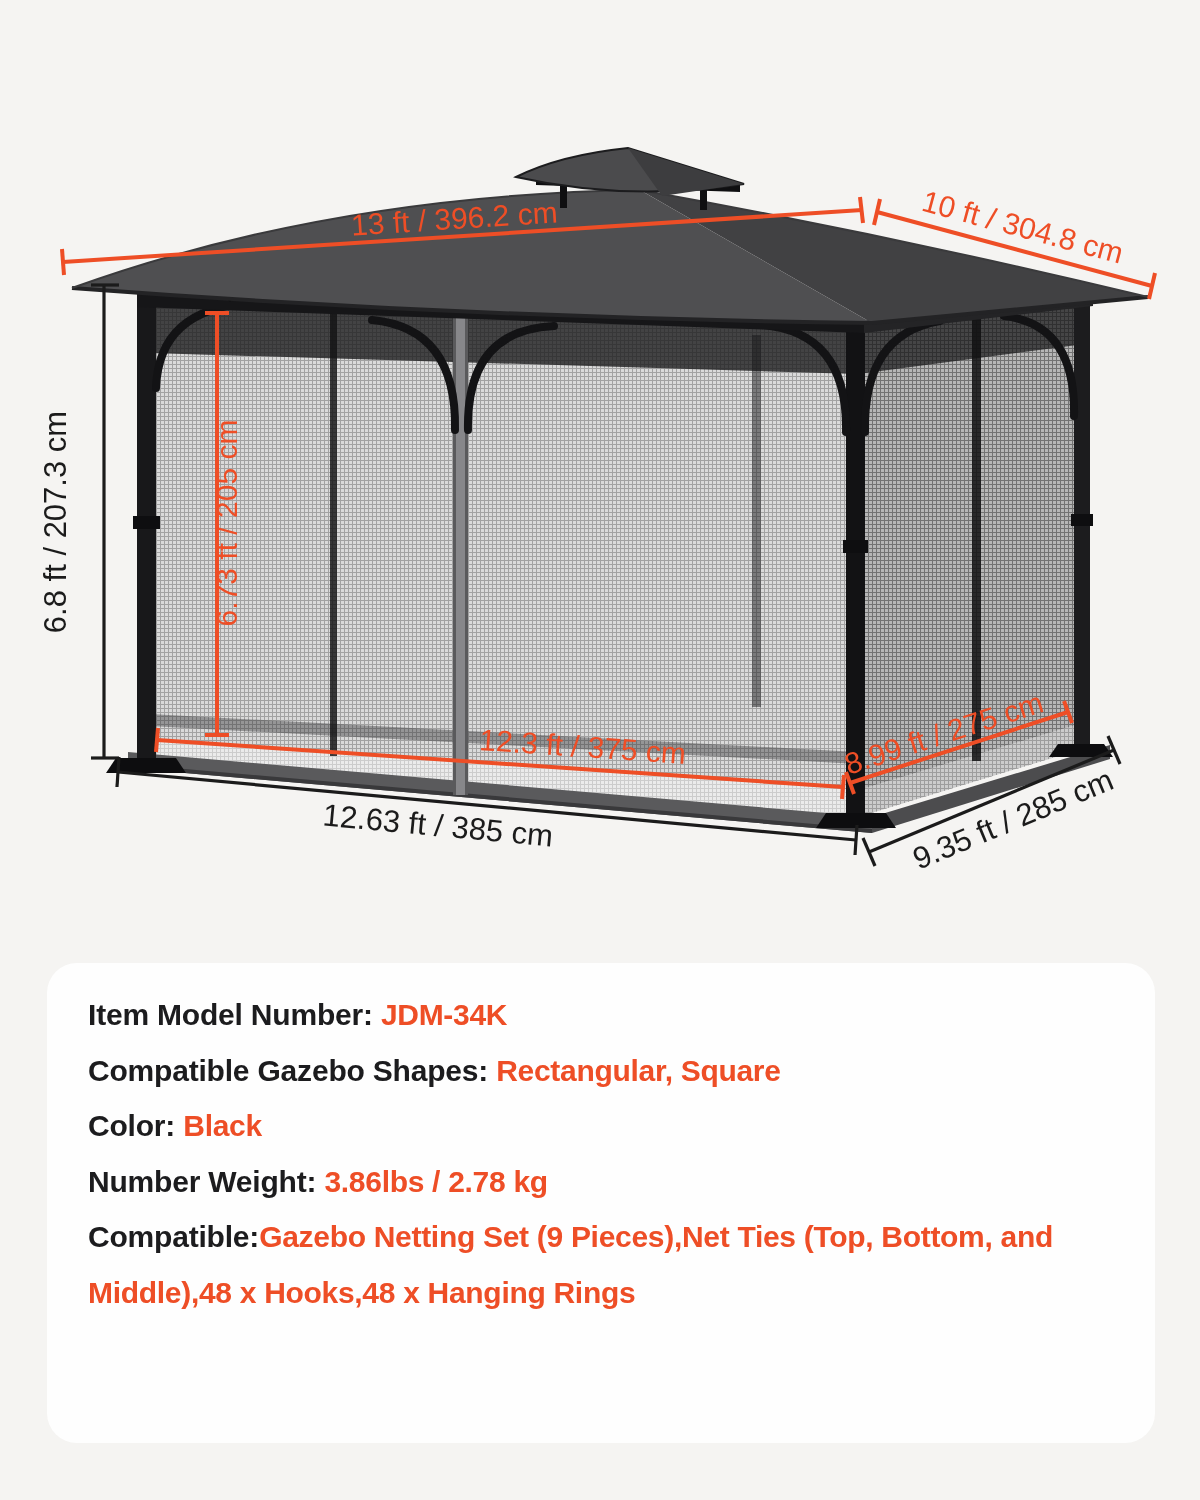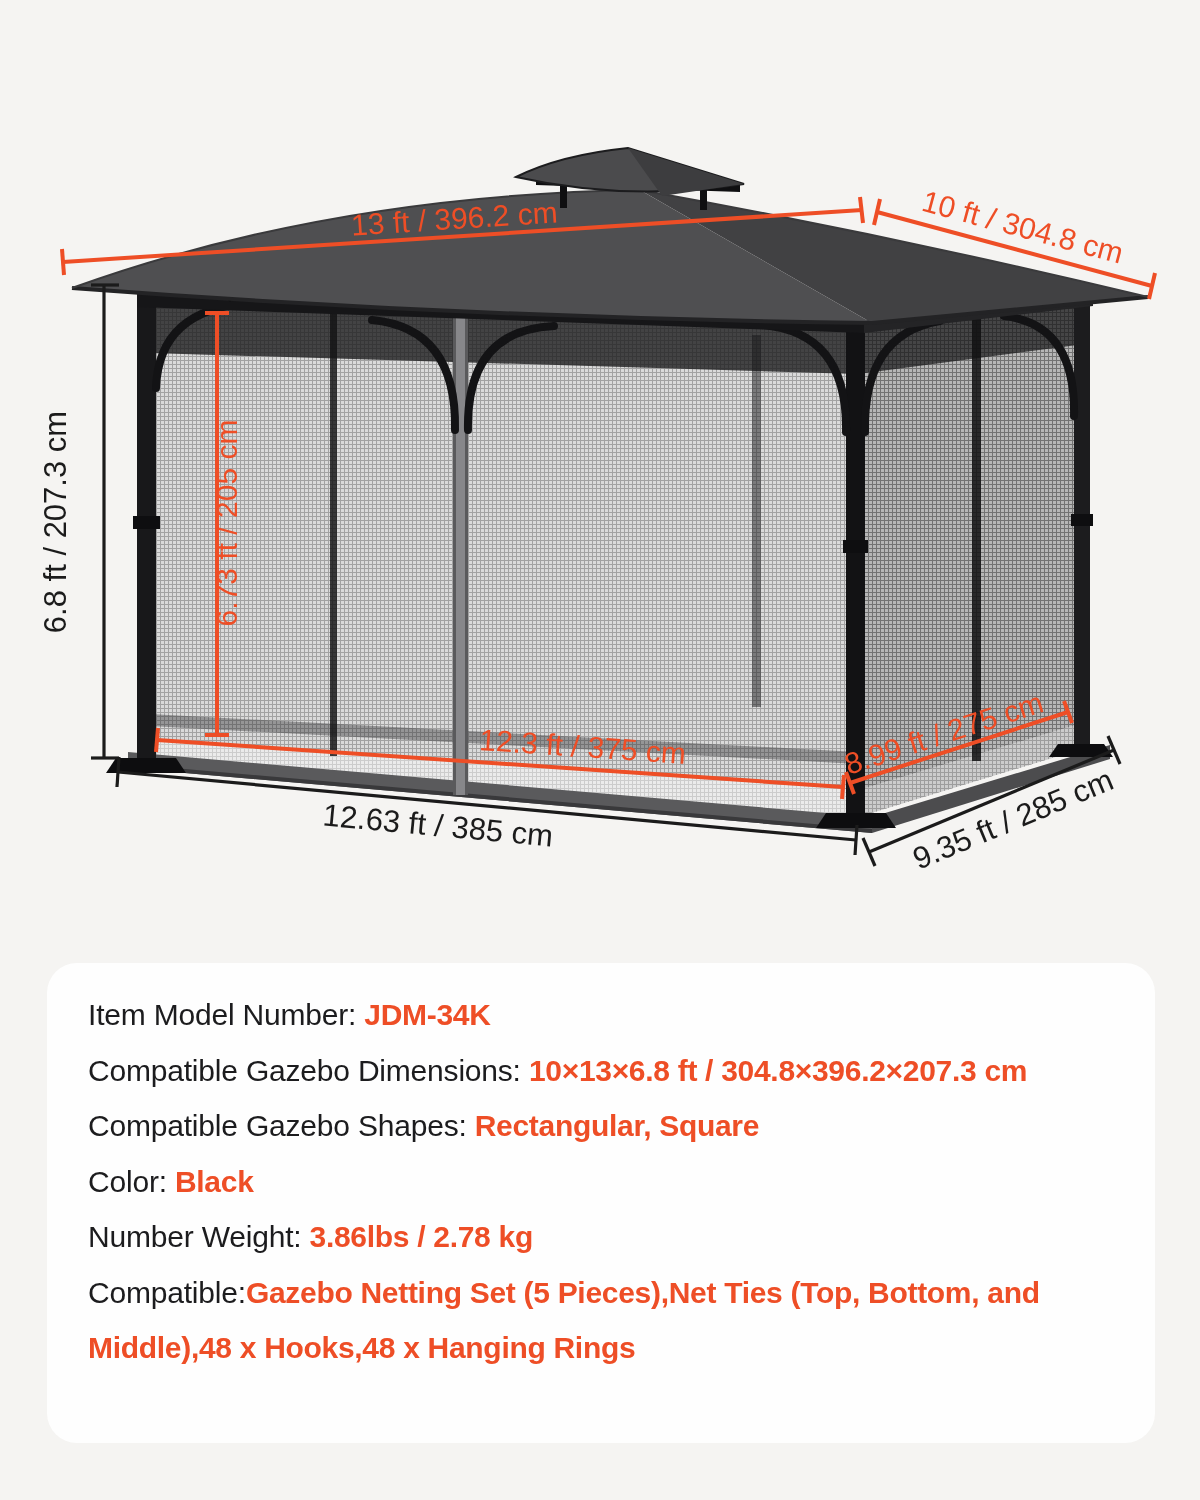--- a/index.html
+++ b/index.html
@@ -4,21 +4,21 @@
 <style>
   html,body{margin:0;padding:0;background:#f5f4f2;}
   .stage{position:relative;width:1200px;height:1500px;background:#f5f4f2;overflow:hidden;
          font-family:"Liberation Sans",sans-serif;}
   .diagram{position:absolute;left:0;top:0;}
   .dim-text{font-family:"Liberation Sans",sans-serif;}
   .spec-panel{position:absolute;left:47px;top:963px;width:1108px;height:480px;
               background:#fefefe;border-radius:30px;box-sizing:border-box;
               padding:24px 22px 0 41px;}
   .spec-row{margin:0;font-size:30px;line-height:55.5px;color:#1c1c1e;letter-spacing:-0.2px;}
-  .spec-label{font-weight:400;color:#1c1c1e;}
+  .spec-label{font-weight:700;color:#1c1c1e;}
   .spec-value{font-weight:700;color:#ee4e26;letter-spacing:-0.3px;text-align:center;}
 </style>
 </head>
 <body>
 
 <div class="stage">
 
   <svg class="diagram" width="1200" height="940" viewBox="0 0 1200 940">
     <defs>
       <pattern id="meshF" width="4" height="4" patternUnits="userSpaceOnUse">
@@ -149,28 +149,25 @@
       <text transform="translate(437,836) rotate(5.3)">12.63 ft / 385 cm</text>
       <text transform="translate(1017,829) rotate(-22.6)">9.35 ft / 285 cm</text>
     </g>
   </svg>
 
   <section class="spec-panel">
     <p class="spec-row">
       <span class="spec-label">Item Model Number: </span><span class="spec-value">JDM-34K</span>
     </p>
     <p class="spec-row">
-      <span class="spec-label">Compatible Gazebo Dimensions: </span><span class="spec-value">10×13×6.8 ft / 304.8×396.2×207.3 cm</span>
-    </p>
-    <p class="spec-row">
       <span class="spec-label">Compatible Gazebo Shapes: </span><span class="spec-value">Rectangular, Square</span>
     </p>
     <p class="spec-row">
       <span class="spec-label">Color: </span><span class="spec-value">Black</span>
     </p>
     <p class="spec-row">
       <span class="spec-label">Number Weight: </span><span class="spec-value">3.86lbs / 2.78 kg</span>
     </p>
     <p class="spec-row">
-      <span class="spec-label">Compatible:</span><span class="spec-value">Gazebo Netting Set (5 Pieces),Net Ties (Top, Bottom, and Middle),48 x Hooks,48 x Hanging Rings</span>
+      <span class="spec-label">Compatible:</span><span class="spec-value">Gazebo Netting Set (9 Pieces),Net Ties (Top, Bottom, and Middle),48 x Hooks,48 x Hanging Rings</span>
     </p>
   </section>
 </div>
 
 </body></html>

